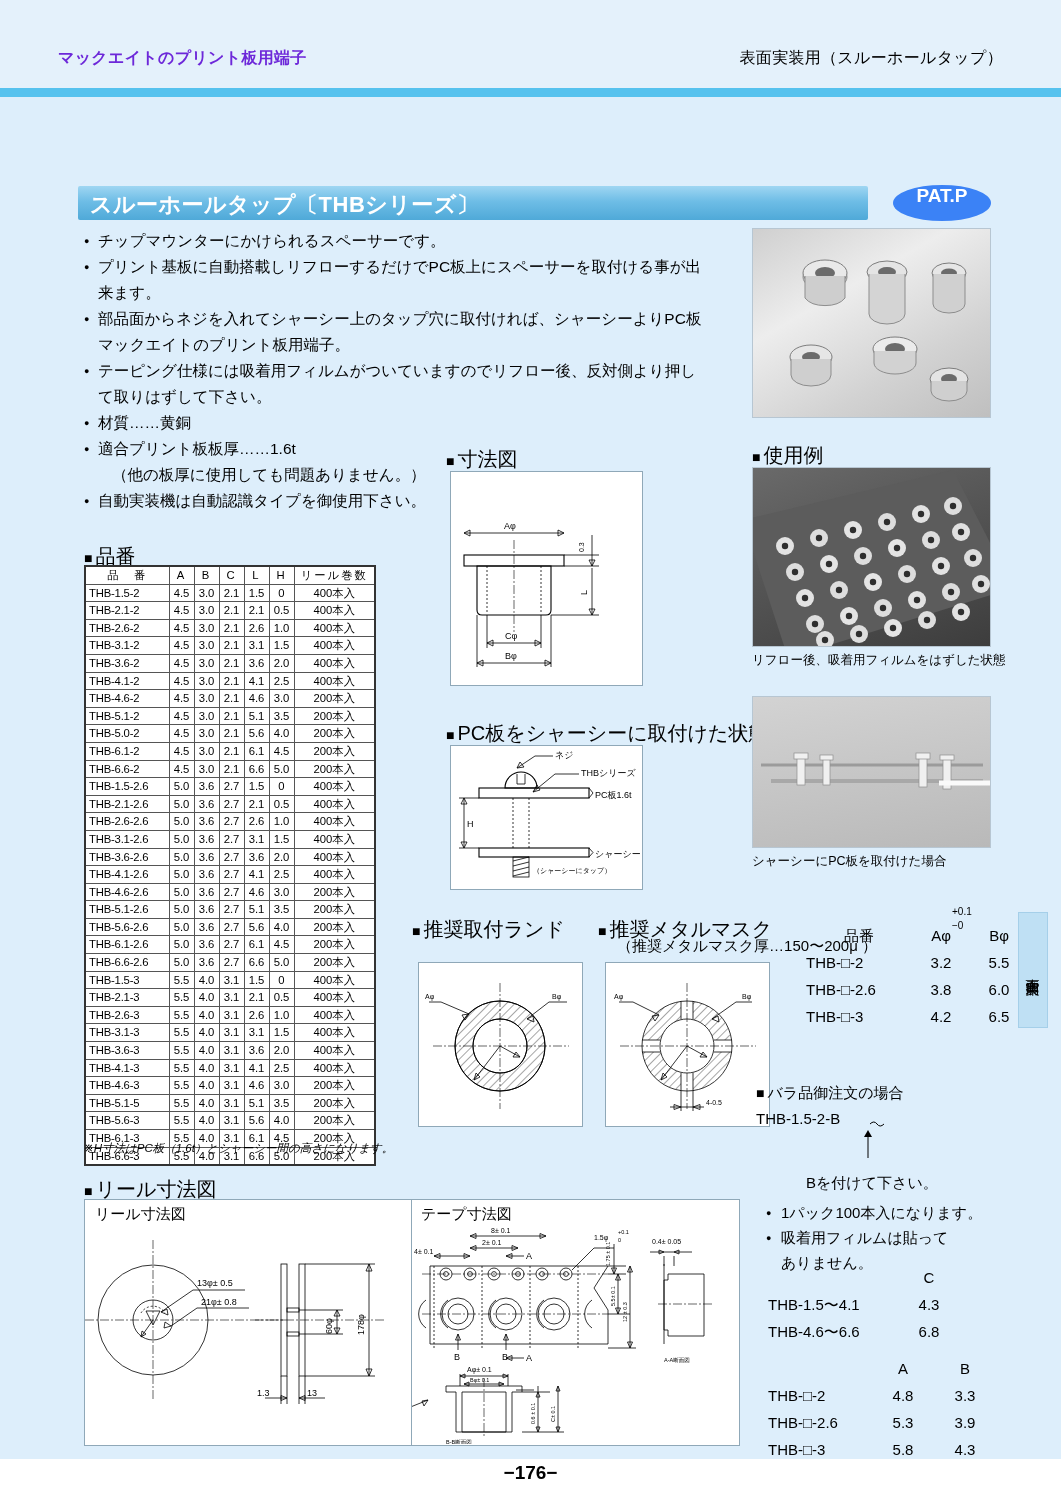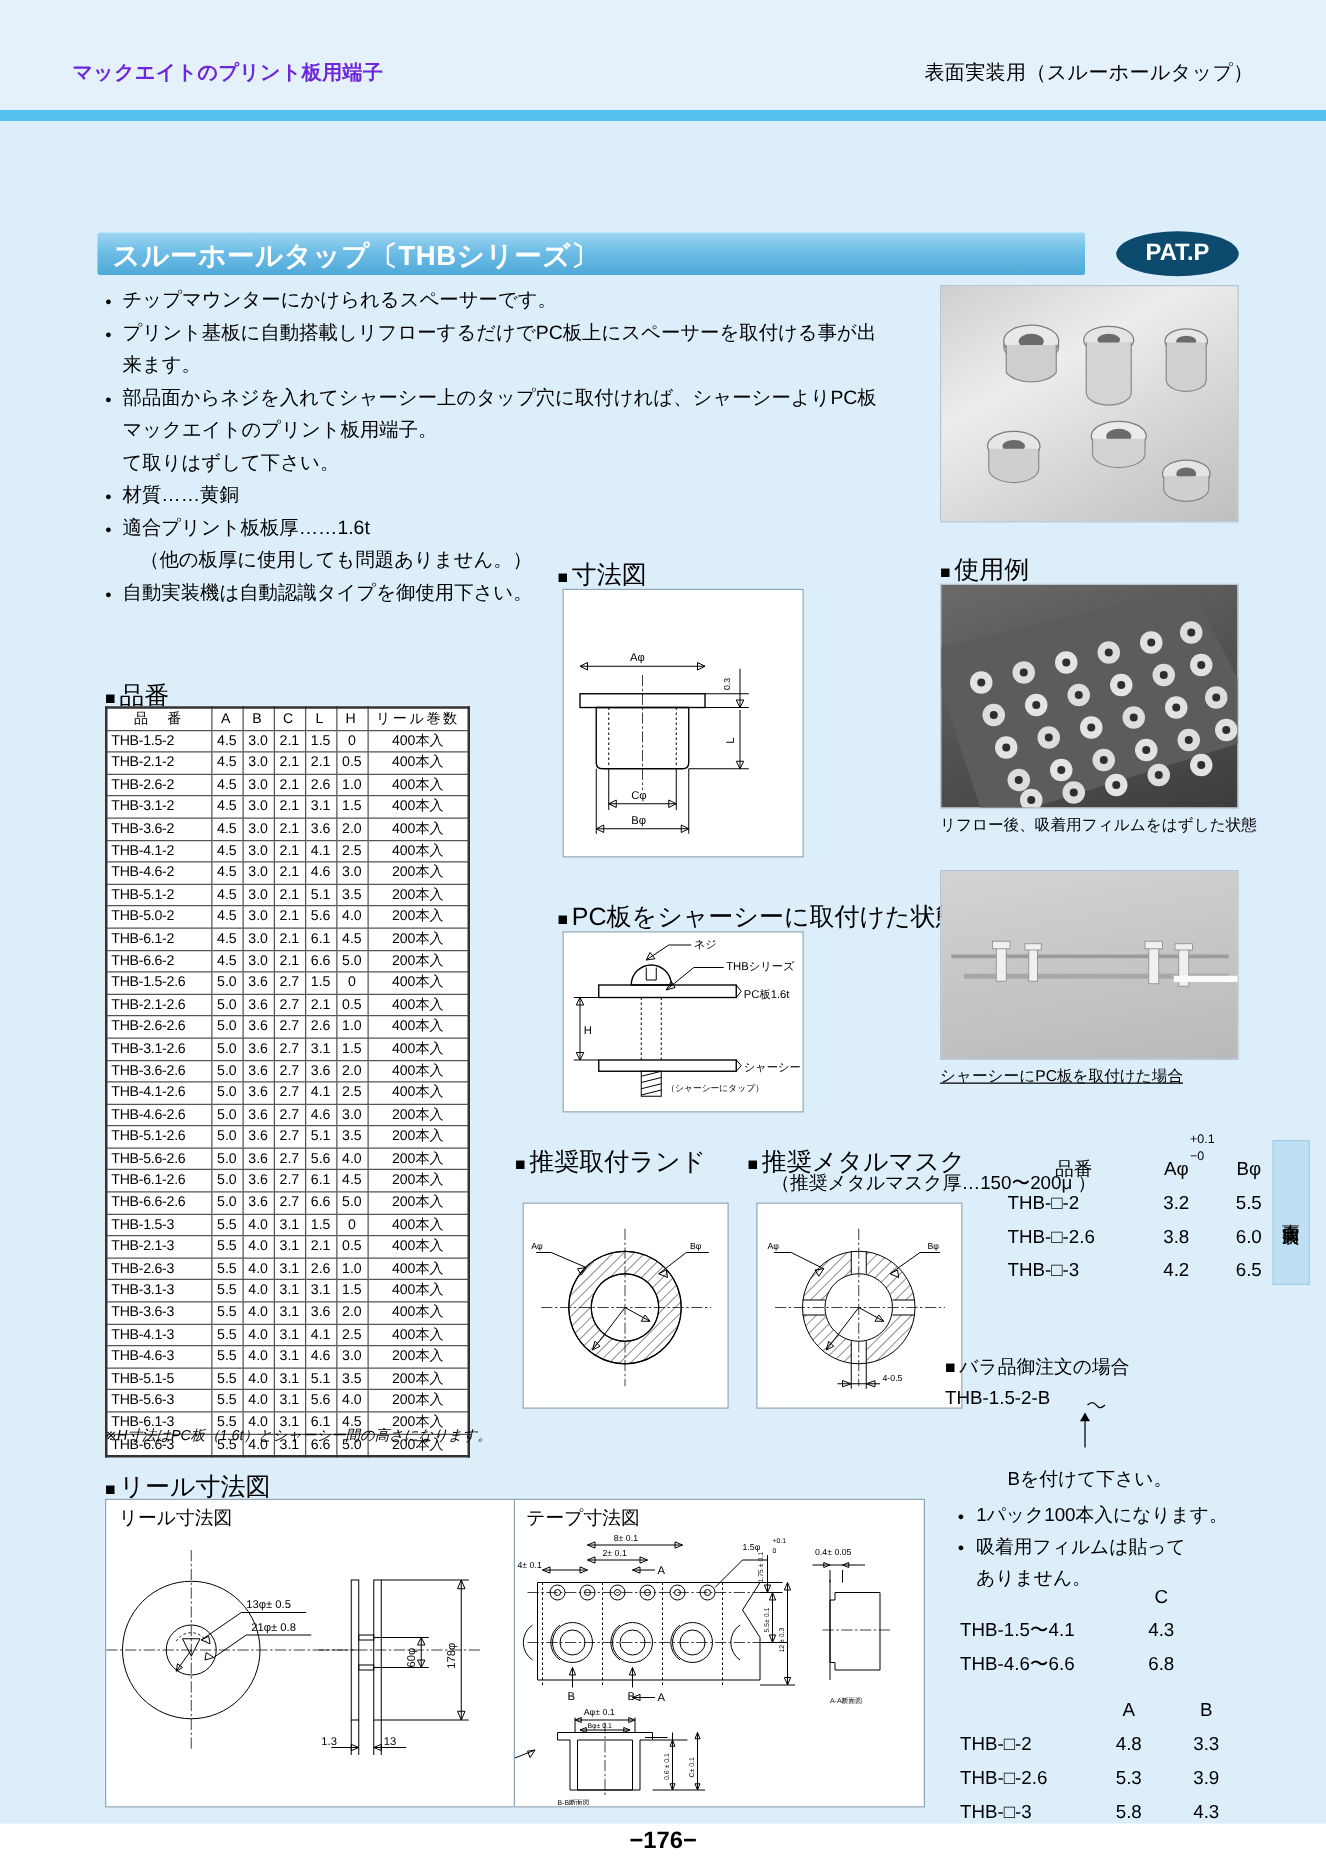--- a/index.html
+++ b/index.html
@@ -44,22 +44,22 @@
     position: absolute; left: 78px; top: 186px; width: 790px; height: 34px;
     background: linear-gradient(to bottom, #9fd6f2 0%, #6ebde6 45%, #4fa9d8 100%);
     border-radius: 2px;
   }
   .title-bar span {
     position: absolute; left: 12px; top: 4px;
     font-size: 22px; color: #ffffff; font-weight: bold; letter-spacing: .5px;
   }
   .patp {
     position: absolute; left: 893px; top: 185px; width: 98px; height: 36px;
-    background: #0c4a6e; border-radius: 50%;
-    display: flex; align-items: center; justify-content: center;
+    background: #3b82f6; border-radius: 50%;
+    display: flex; justify-content: center;
   }
   .patp span { color: #fff; font-weight: bold; font-size: 19px; }
 
   
   .bullets {
     position: absolute; left: 84px; top: 228px; width: 660px;
   }
   .bl {
     position: relative; padding-left: 14px;
     font-size: 15.5px; line-height: 25px; color: #000;
@@ -150,20 +150,21 @@
 <div class="patp">
   <span>PAT.P</span>
 </div>
 
 <div class="bullets">
   <div class="bl">チップマウンターにかけられるスペーサーです。</div>
   <div class="bl">プリント基板に自動搭載しリフローするだけでPC板上にスペーサーを取付ける事が出</div>
   <div class="bl cont">来ます。</div>
   <div class="bl">部品面からネジを入れてシャーシー上のタップ穴に取付ければ、シャーシーよりPC板</div>
   <div class="bl cont">マックエイトのプリント板用端子。</div>
+  <div class="bl">テーピング仕様には吸着用フィルムがついていますのでリフロー後、反対側より押し</div>
   <div class="bl cont">て取りはずして下さい。</div>
   <div class="bl">材質……黄銅</div>
   <div class="bl">適合プリント板板厚……1.6t</div>
   <div class="bl indent">（他の板厚に使用しても問題ありません。）</div>
   <div class="bl">自動実装機は自動認識タイプを御使用下さい。</div>
 </div>
 
 <div class="h-sq" id="hinban-head">品番</div>
 <table class="parts">
   <colgroup>
@@ -780,21 +781,21 @@
       <rect x="70" y="60" width="7" height="28"></rect>
       <rect x="67" y="58" width="13" height="5"></rect>
       <rect x="166" y="58" width="8" height="32"></rect>
       <rect x="163" y="56" width="14" height="6"></rect>
       <rect x="190" y="60" width="8" height="32"></rect>
       <rect x="187" y="58" width="14" height="5"></rect>
     </g>
     <path d="M186 86 h52" stroke="#fafafa" stroke-width="5" fill="none"></path>
   </svg>
 </div>
-<div class="cap" style="left:752px;top:853px;text-decoration:underline;">シャーシーにPC板を取付けた場合</div>
+<div class="cap" style="left:752px;top:853px;">シャーシーにPC板を取付けた場合</div>
 
 <div class="rt" style="left:806px;top:922px;">
   <div style="position:absolute;left:146px;top:-16px;font-size:10px;">+0.1</div>
   <div style="position:absolute;left:146px;top:-2px;font-size:10px;">−0</div>
   <div class="rt-row">
     <div class="rt-c1" style="text-align:center">品番</div>
     <div class="rt-c2">Aφ</div>
     <div class="rt-c3">Bφ</div>
   </div>
   <div id="phi-rows">

